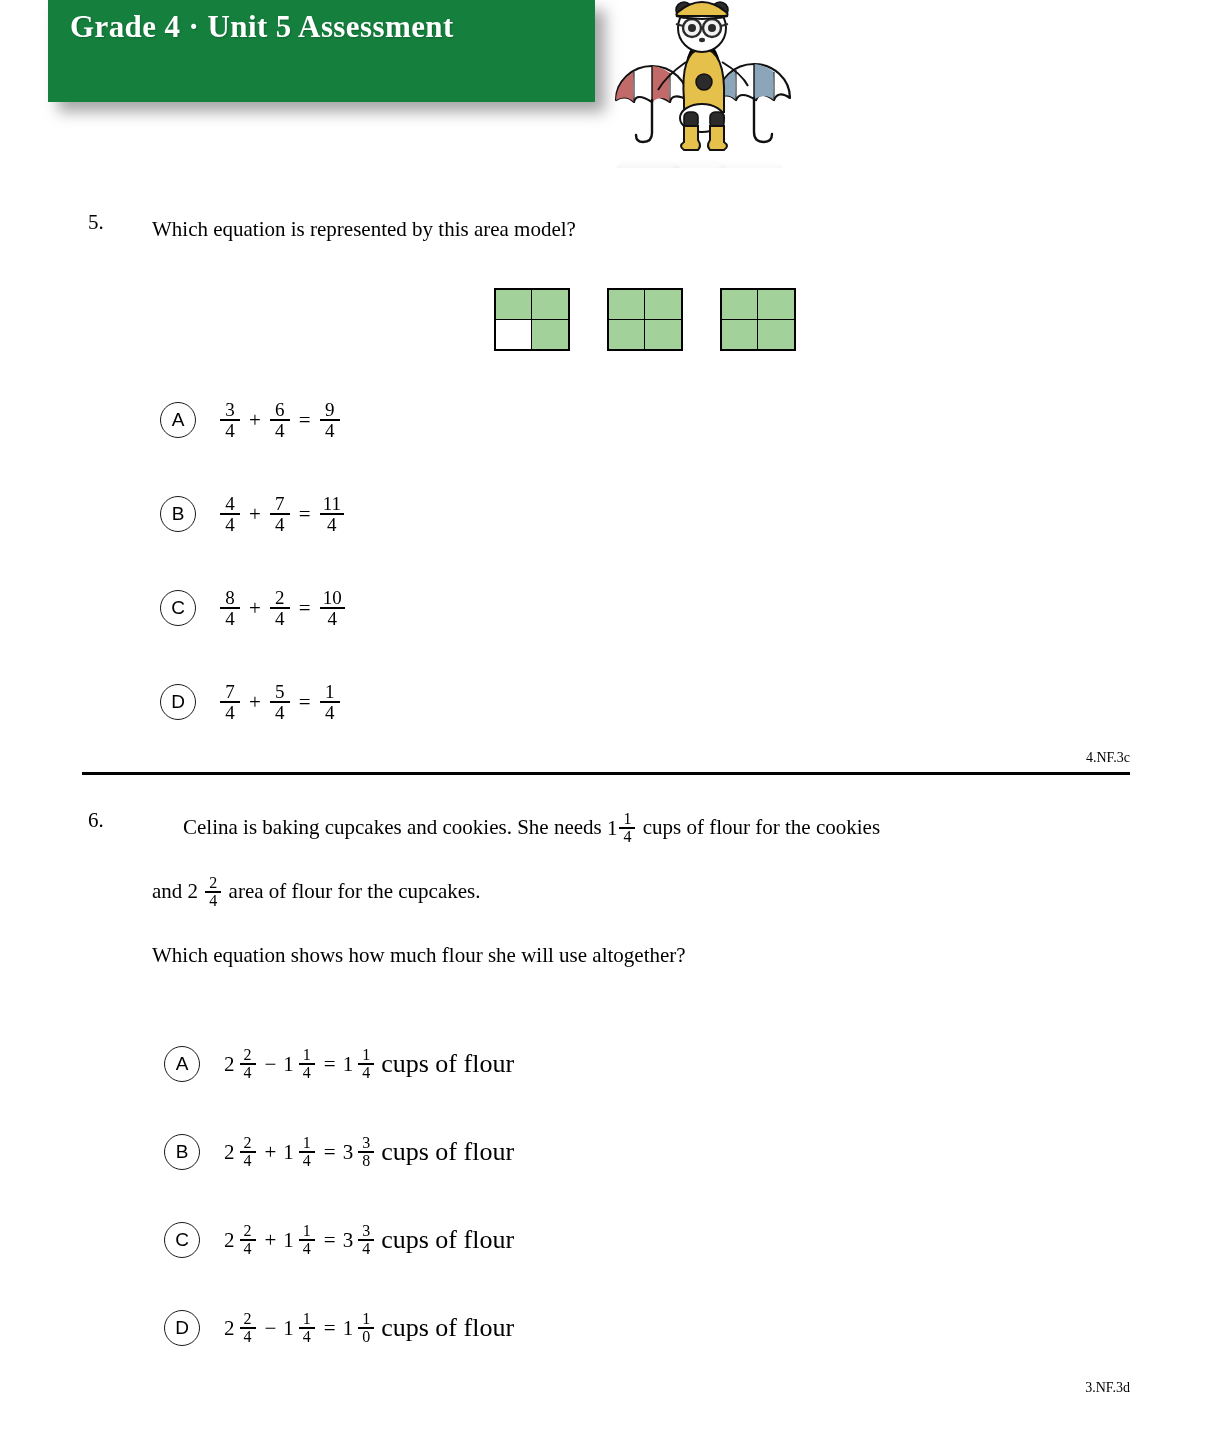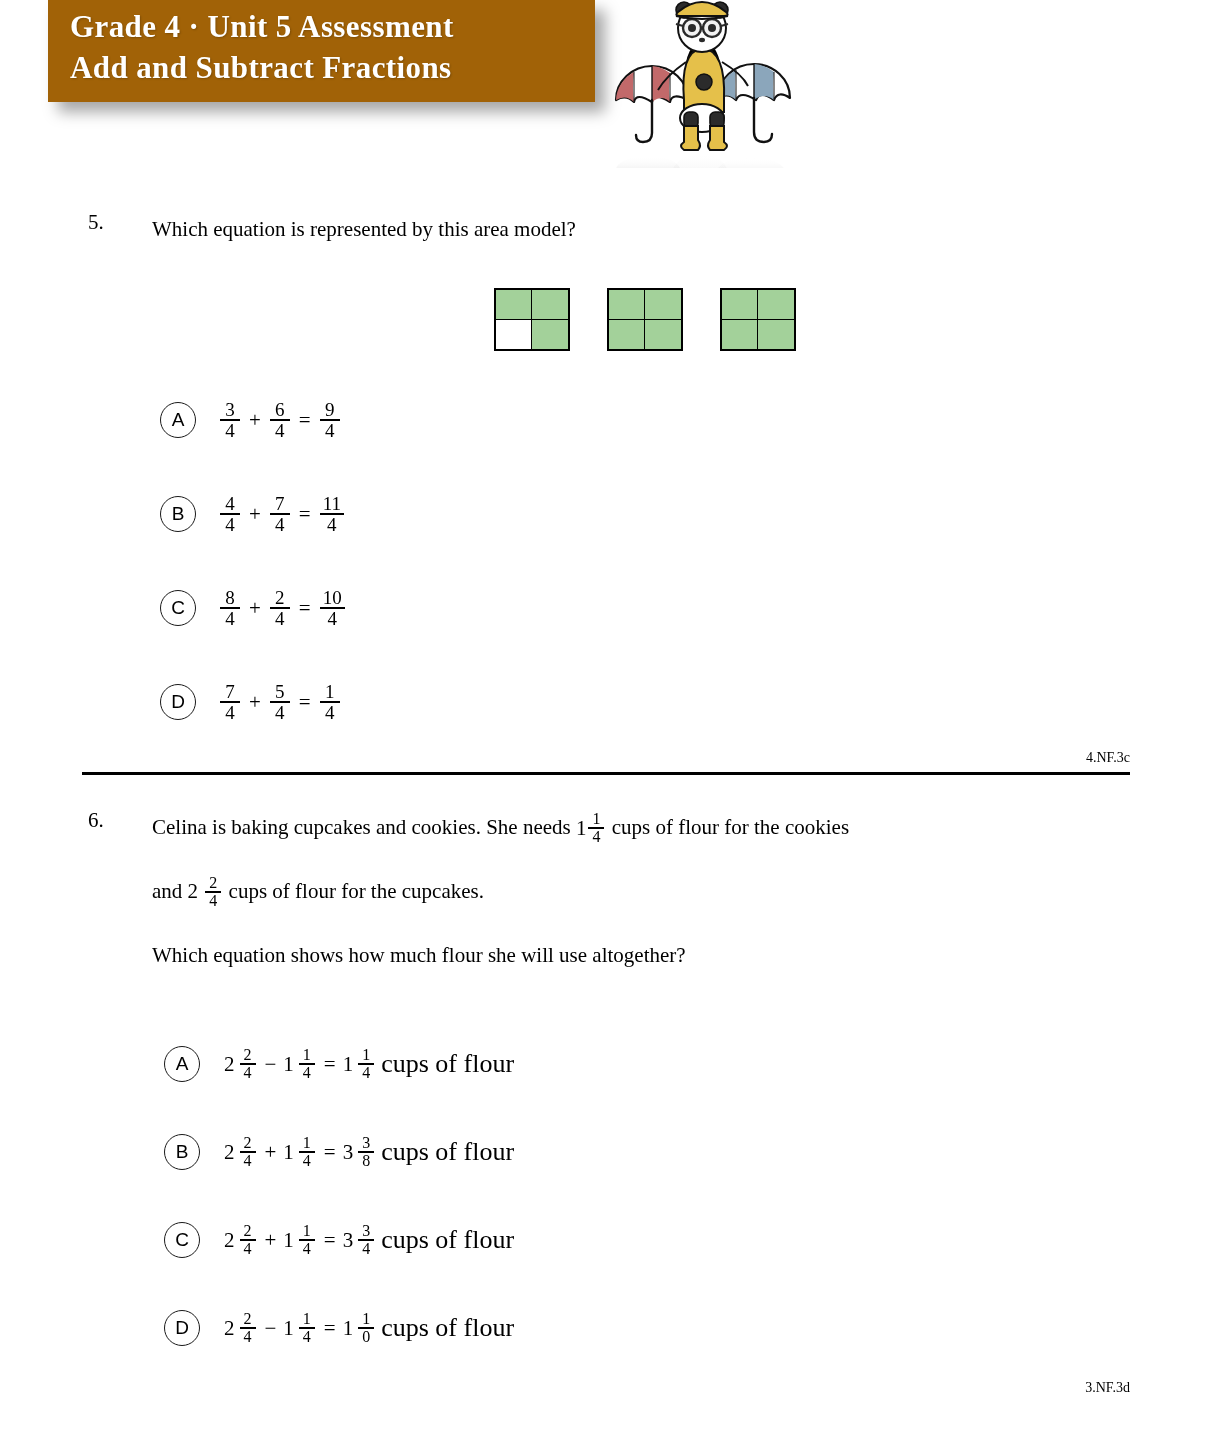--- a/index.html
+++ b/index.html
@@ -16,21 +16,21 @@
     overflow: hidden;
   }
 
   
   #header-banner {
     position: absolute;
     left: 48px;
     top: 0;
     width: 547px;
     height: 102px;
-    background: #a16207;
+    background: #15803d;
     box-shadow: 10px 10px 14px rgba(0,0,0,0.35);
     z-index: 2;
   }
   #header-title {
     position: absolute;
     left: 22px;
     top: 6px;
     color: #ffffff;
     font-family: "Liberation Serif", "DejaVu Serif", serif;
     font-weight: bold;
@@ -189,21 +189,20 @@
     height: 3px;
     background: #000;
   }
 </style>
 </head>
 <body>
 
 <div id="header-banner">
   <div id="header-title">
     <span>Grade 4 · Unit 5 Assessment</span>
-    <span class="line2">Add and  Subtract Fractions</span>
   </div>
 </div>
 
 <div id="header-illustration">
   <svg viewBox="0 0 230 168" width="230" height="168" xmlns="http://www.w3.org/2000/svg">
     <defs>
       <linearGradient id="reflect" x1="0" y1="0" x2="0" y2="1">
         <stop offset="0%" stop-color="#555" stop-opacity="0.30"></stop>
         <stop offset="100%" stop-color="#fff" stop-opacity="0"></stop>
       </linearGradient>
@@ -384,21 +383,21 @@
       </div>
     </div>
   </div>
 
 <div class="standard-code" style="top:750px;">4.NF.3c</div>
 
 <div id="section-divider"></div>
 
 <div class="question-block" style="top:808px;">
   <div class="q-number">6.</div>
-  <div class="q-stem" style="line-height:30px;">
+  <div class="q-stem" style="line-height:30px;margin-left:31px;">
     <span>Celina is baking cupcakes and cookies.  She needs</span>
     <span class="inline-mixed">
       <span class="whole">1</span>
       <span class="frac small">
         <span class="num">1</span>
         <span class="bar"></span>
         <span class="den">4</span>
       </span>
     </span>
     <span>cups of flour for the cookies</span>
@@ -408,21 +407,21 @@
 <div class="question-block" style="top:872px;">
   <div class="q-stem">
     <span>and 2</span>
     <span class="inline-mixed">
       <span class="frac small">
         <span class="num">2</span>
         <span class="bar"></span>
         <span class="den">4</span>
       </span>
     </span>
-    <span>cups of flour for the cupcakes.</span>
+    <span>area of flour for the cupcakes.</span>
   </div>
 </div>
 
 <div class="question-block" style="top:936px;">
   <div class="q-stem">Which equation shows how much flour she will use altogether?</div>
 </div>
 
 <div id="q6-options">
     <div class="option-row" style="top: 1046px; left: 164px;">
       <div class="option-bubble">A</div>

